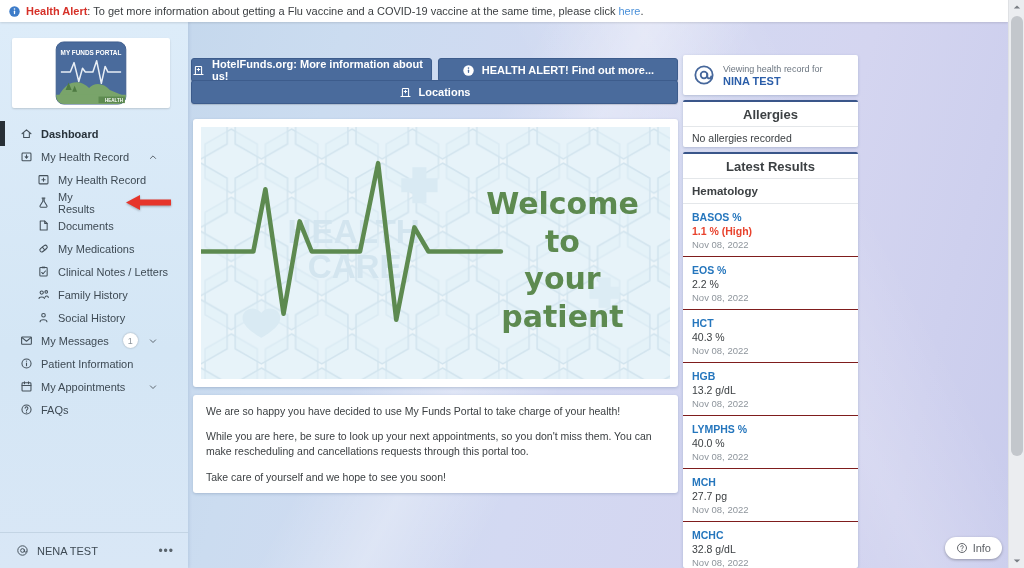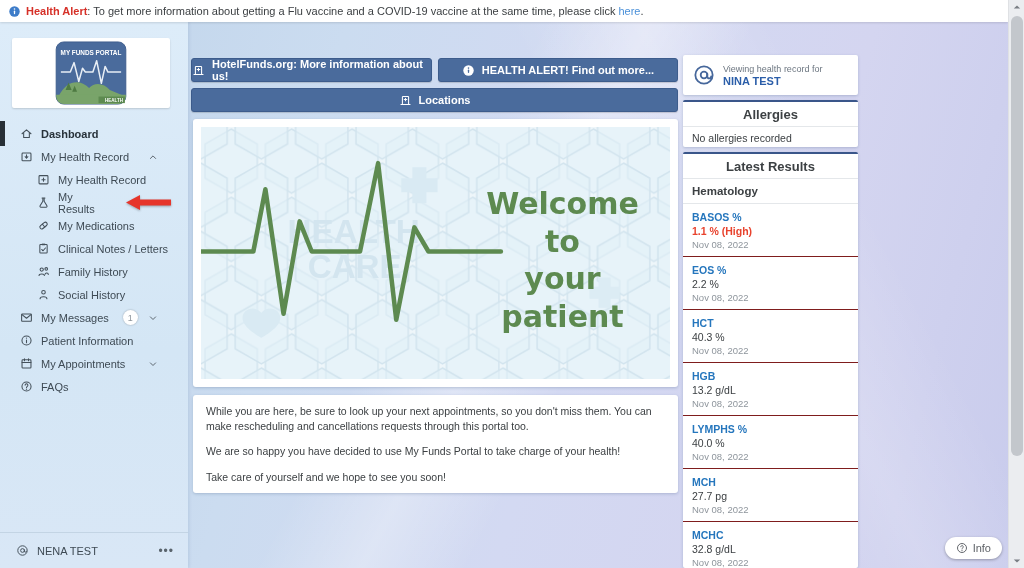--- a/index.html
+++ b/index.html
@@ -55,21 +55,21 @@
   .side-footer .icon{ width:13px; height:13px; display:inline-flex; color:#44505a; }
   .side-footer .more{ margin-left:auto; color:#5a646d; font-size:12px; letter-spacing:1px; cursor:pointer; }
 
   
   .tbtn{ position:absolute; height:24px; background:#4a6b9c; border:1px solid #3d5c8c; border-radius:3px;
     color:#fff; font-size:11px; font-weight:bold; display:flex; align-items:center; justify-content:center;
     gap:7px; cursor:pointer; box-shadow:0 1px 1px rgba(0,0,0,.15); }
   .tbtn .ico{ width:13px; height:13px; display:inline-flex; }
   #btn-about{ left:191px; top:58px; width:241px; }
   #btn-health-alert{ left:438px; top:58px; width:240px; }
-  #btn-locations{ left:191px; top:88px; width:487px; }
+  #btn-locations{ left:191px; top:80px; width:487px; }
 
   
   .welcome-card{ position:absolute; left:193px; top:119px; width:485px; height:268px; background:#fff;
     border-radius:3px; box-shadow:0 1px 3px rgba(50,80,120,.25); padding:8px; }
   .banner{ position:relative; width:100%; height:100%; overflow:hidden; background:#f0f7fb; }
   .banner svg.bg{ position:absolute; inset:0; width:100%; height:100%; }
   .banner-heading{ position:absolute; top:58px; right:10px; width:195px; text-align:center;
     font-family:"DejaVu Sans",sans-serif; font-weight:800; font-size:30px; line-height:1.25; color:#5d8a50; }
 
   
@@ -186,20 +186,29 @@
           <svg viewBox="0 0 16 16" fill="none" stroke="currentColor" stroke-width="1.3" stroke-linecap="round" stroke-linejoin="round">
             <path d="M6.2 2.5h3.6M7.2 2.5v3.9L3.8 12a1.2 1.2 0 0 0 1 1.8h6.4a1.2 1.2 0 0 0 1-1.8L8.8 6.4V2.5"></path>
           </svg>
         </span>
         <span>My Results</span>
         <span class="pointer-arrow">
           <svg width="46" height="17" viewBox="0 0 46 17">
             <polygon points="0,8.5 14,1 14,5.5 45,5.5 45,11.5 14,11.5 14,16" fill="#e6352b"></polygon>
           </svg>
         </span>
+      </div>
+      <div class="side-item lvl1">
+        <span class="icon">
+          <svg viewBox="0 0 16 16" fill="none" stroke="currentColor" stroke-width="1.3" stroke-linecap="round" stroke-linejoin="round">
+            <path d="M4 2.5h5.5l3 3v8H4z"></path>
+            <path d="M9.5 2.5v3h3"></path>
+          </svg>
+        </span>
+        <span>Documents</span>
       </div>
       <div class="side-item lvl1">
         <span class="icon">
           <svg viewBox="0 0 16 16" fill="none" stroke="currentColor" stroke-width="1.3" stroke-linecap="round" stroke-linejoin="round">
             <g transform="rotate(-40 8 8)">
               <rect x="2.8" y="5.8" width="10.4" height="4.6" rx="2.3"></rect>
               <path d="M8 5.8v4.6"></path>
             </g>
           </svg>
         </span>
@@ -346,22 +355,22 @@
       <polyline points="0,124 52,124 64,62 82,186 98,94 110,124 158,124 176,36 194,192 212,100 226,124 298,124" fill="none" stroke="#5d8a50" stroke-width="4.5" stroke-linejoin="round" stroke-linecap="round"></polyline>
     </svg>
     <div class="banner-heading">
       <div>Welcome to</div>
       <div>your patient</div>
     </div>
   </div>
 </div>
 
 <div class="intro-card">
+  <p>We are so happy you have decided to use My Funds Portal to take charge of your health!</p>
   <p>While you are here, be sure to look up your next appointments, so you don't miss them. You can make rescheduling and cancellations requests through this portal too.</p>
-  <p>We are so happy you have decided to use My Funds Portal to take charge of your health!</p>
   <p>Take care of yourself and we hope to see you soon!</p>
 </div>
 
 <div class="r-card record-card">
   <span class="at-circ">
     <svg viewBox="0 0 16 16" fill="none" stroke="currentColor" stroke-width="1.3">
         <circle cx="8" cy="8" r="6.3"></circle>
         <circle cx="8" cy="8" r="2.4"></circle>
         <path d="M10.4 7v2a1.4 1.4 0 0 0 2.8 0" stroke-linecap="round"></path>
       </svg>

